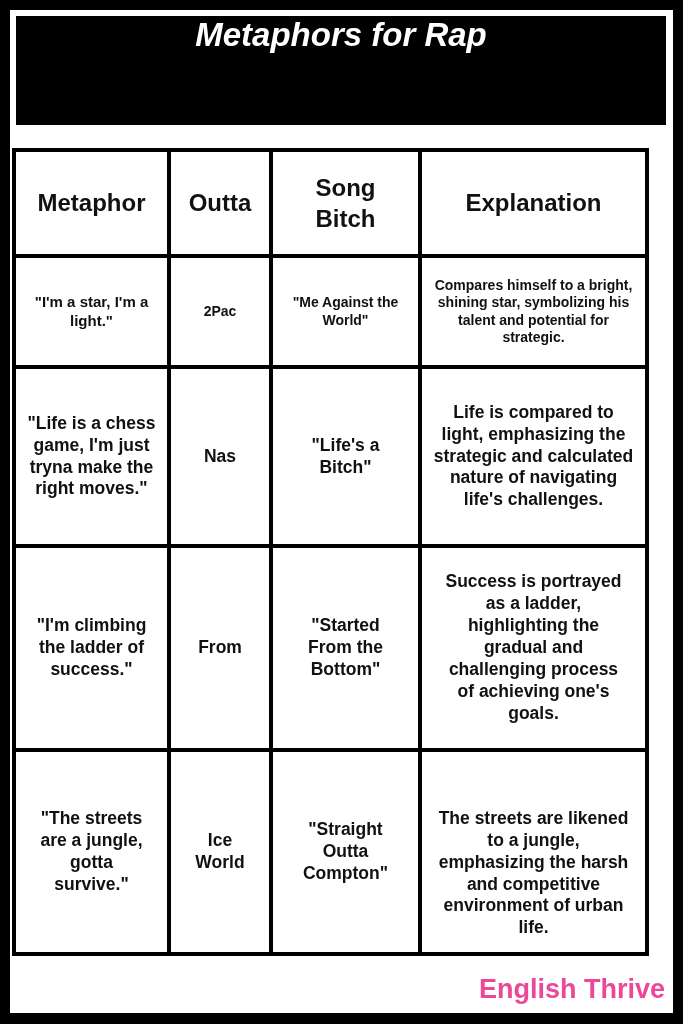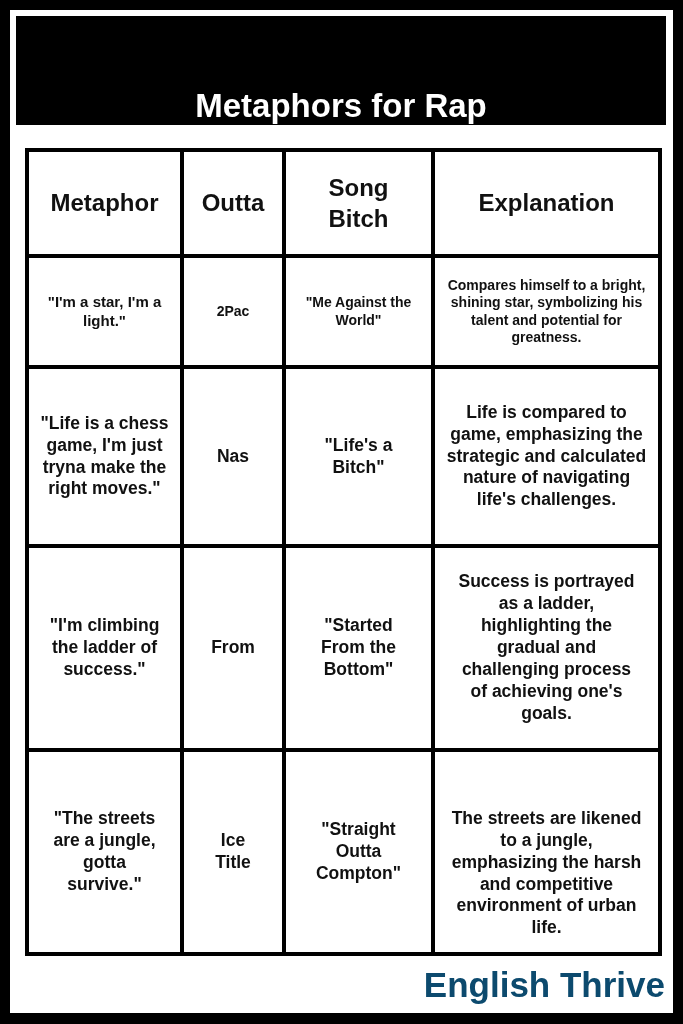--- a/index.html
+++ b/index.html
@@ -15,32 +15,32 @@
     position: absolute;
     left: 10px; top: 10px;
     width: 663px; height: 1003px;
     background: #ffffff;
   }
   .title-box {
     position: absolute;
     left: 6px; top: 6px;
     width: 650px; height: 109px;
     background: #000000;
-    display: flex; align-items: flex-end; justify-content: center;
+    display: flex; align-items: flex-start; justify-content: center; font-style: italic;
   }
   .title-text {
     color: #ffffff;
     font-weight: bold;
     font-size: 33px;
     letter-spacing: 0px;
     font-family: "Liberation Sans", "DejaVu Sans", sans-serif;
   }
   .table {
     position: absolute;
-    left: 15px; top: 138px;
+    left: 2px; top: 138px;
     width: 633px; height: 806px;
     border-collapse: collapse;
     table-layout: fixed;
   }
   .table td, .table th {
     border: 4px solid #000000;
     text-align: center;
     vertical-align: middle;
     padding: 0 8px;
     font-weight: bold;
@@ -57,23 +57,23 @@
   .row-head { height: 106px; }
   .row-1 { height: 111px; }
   .row-2 { height: 179px; }
   .row-3 { height: 204px; }
   .row-4 { height: 204px; }
   .small { font-size: 14px; line-height: 1.3; }
   .mid { font-size: 17.5px; line-height: 1.3; }
   .brand {
     position: absolute;
     right: 8px; bottom: 8px;
-    font-size: 35px;
+    font-size: 27px;
     font-weight: bold;
-    color: #0c4a6e;
+    color: #ec4899;
     font-family: "Liberation Sans", "DejaVu Sans", sans-serif;
   }
 </style>
 </head>
 <body>
 
 <div class="page">
   <div class="title-box">
     <span class="title-text">Metaphors for Rap</span>
   </div>
@@ -90,40 +90,40 @@
       <th>Metaphor</th>
       <th>Outta</th>
       <th><span style="display:inline-block;width:70px;">Song Bitch</span></th>
       <th>Explanation</th>
     </tr>
 
     <tr class="row-1">
       <td class="small"><span style="display:inline-block;width:118px;font-size:15px;">"I'm a star, I'm a light."</span></td>
       <td class="small">2Pac</td>
       <td class="small">"Me Against the World"</td>
-      <td class="small">Compares himself to a bright, shining star, symbolizing his talent and potential for greatness.</td>
+      <td class="small">Compares himself to a bright, shining star, symbolizing his talent and potential for strategic.</td>
     </tr>
 
     <tr class="row-2">
       <td class="mid">"Life is a chess game, I'm just tryna make the right moves."</td>
       <td class="mid">Nas</td>
       <td class="mid"><span style="display:inline-block;width:80px;">"Life's a Bitch"</span></td>
-      <td class="mid">Life is compared to game, emphasizing the strategic and calculated nature of navigating life's challenges.</td>
+      <td class="mid">Life is compared to light, emphasizing the strategic and calculated nature of navigating life's challenges.</td>
     </tr>
 
     <tr class="row-3">
       <td class="mid">"I'm climbing the ladder of success."</td>
       <td class="mid">From</td>
       <td class="mid"><span style="display:inline-block;width:90px;">"Started From the Bottom"</span></td>
       <td class="mid"><span style="display:inline-block;width:190px;">Success is portrayed as a ladder, highlighting the gradual and challenging process of achieving one's goals.</span></td>
     </tr>
 
     <tr class="row-4">
       <td class="mid"><span style="display:inline-block;width:115px;">"The streets are a jungle, gotta survive."</span></td>
-      <td class="mid"><span style="display:inline-block;width:50px;">Ice Title</span></td>
+      <td class="mid"><span style="display:inline-block;width:50px;">Ice World</span></td>
       <td class="mid"><span style="display:inline-block;width:100px;">"Straight Outta Compton"</span></td>
       <td class="mid"><span style="display:inline-block;width:200px;margin-top:43px;">The streets are likened to a jungle, emphasizing the harsh and competitive environment of urban life.</span></td>
     </tr>
   </tbody>
     </table>
 
   <div class="brand">English Thrive</div>
 </div>
 
 </body></html>

